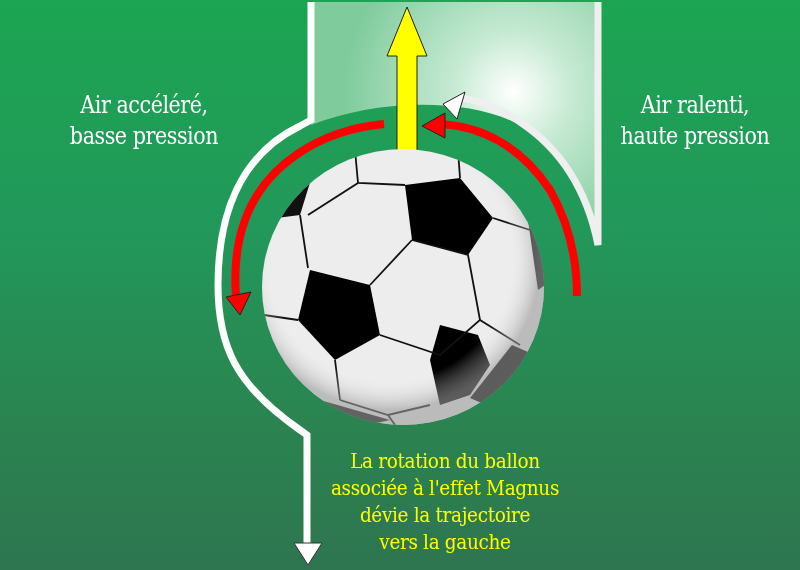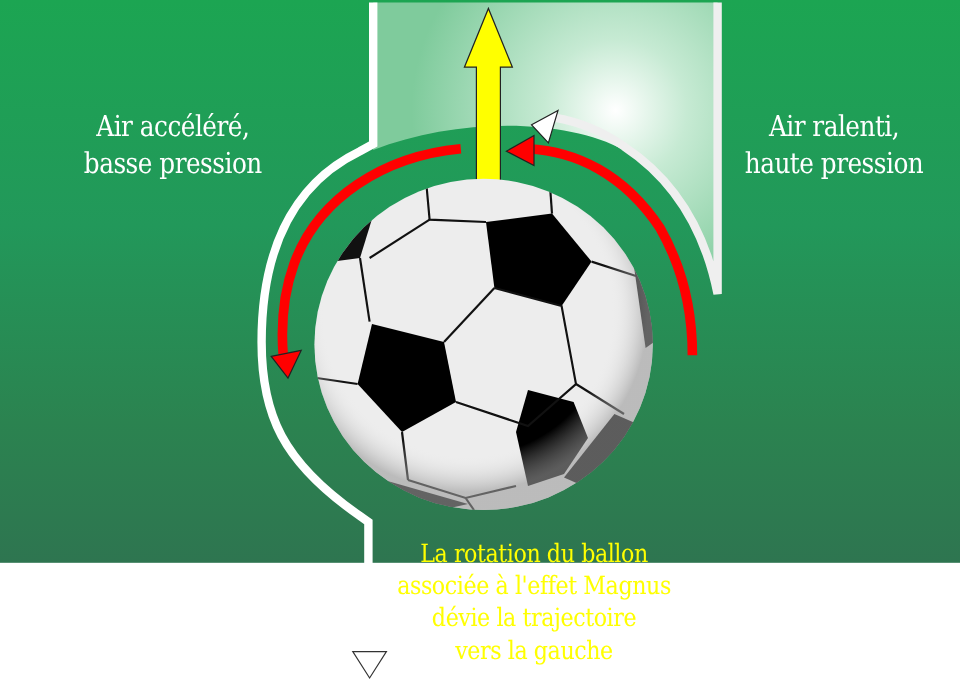--- a/index.html
+++ b/index.html
@@ -1,18 +1,18 @@
 <!DOCTYPE html>
 <html><head>
 <meta charset="utf-8">
 <style>
   html, body { margin: 0; padding: 0; }
   body { width: 800px; height: 570px; overflow: hidden; }
   #stage {
-    position: relative; width: 800px; height: 469px;
+    position: relative; width: 800px; height: 570px;
     background: linear-gradient(to bottom, #1ca552 0%, #22985a 40%, #2b8350 75%, #2e7550 100%);
     font-family: "DejaVu Serif", "Liberation Serif", serif;
   }
   svg#diagram { position: absolute; left: 0; top: 0; }
   .label {
     position: absolute; text-align: center; color: #ffffff;
     font-family: "DejaVu Serif", "Liberation Serif", serif;
     font-size: 24px; line-height: 31px; letter-spacing: -0.5px;
     transform: scaleX(0.86); transform-origin: center top;
   }

